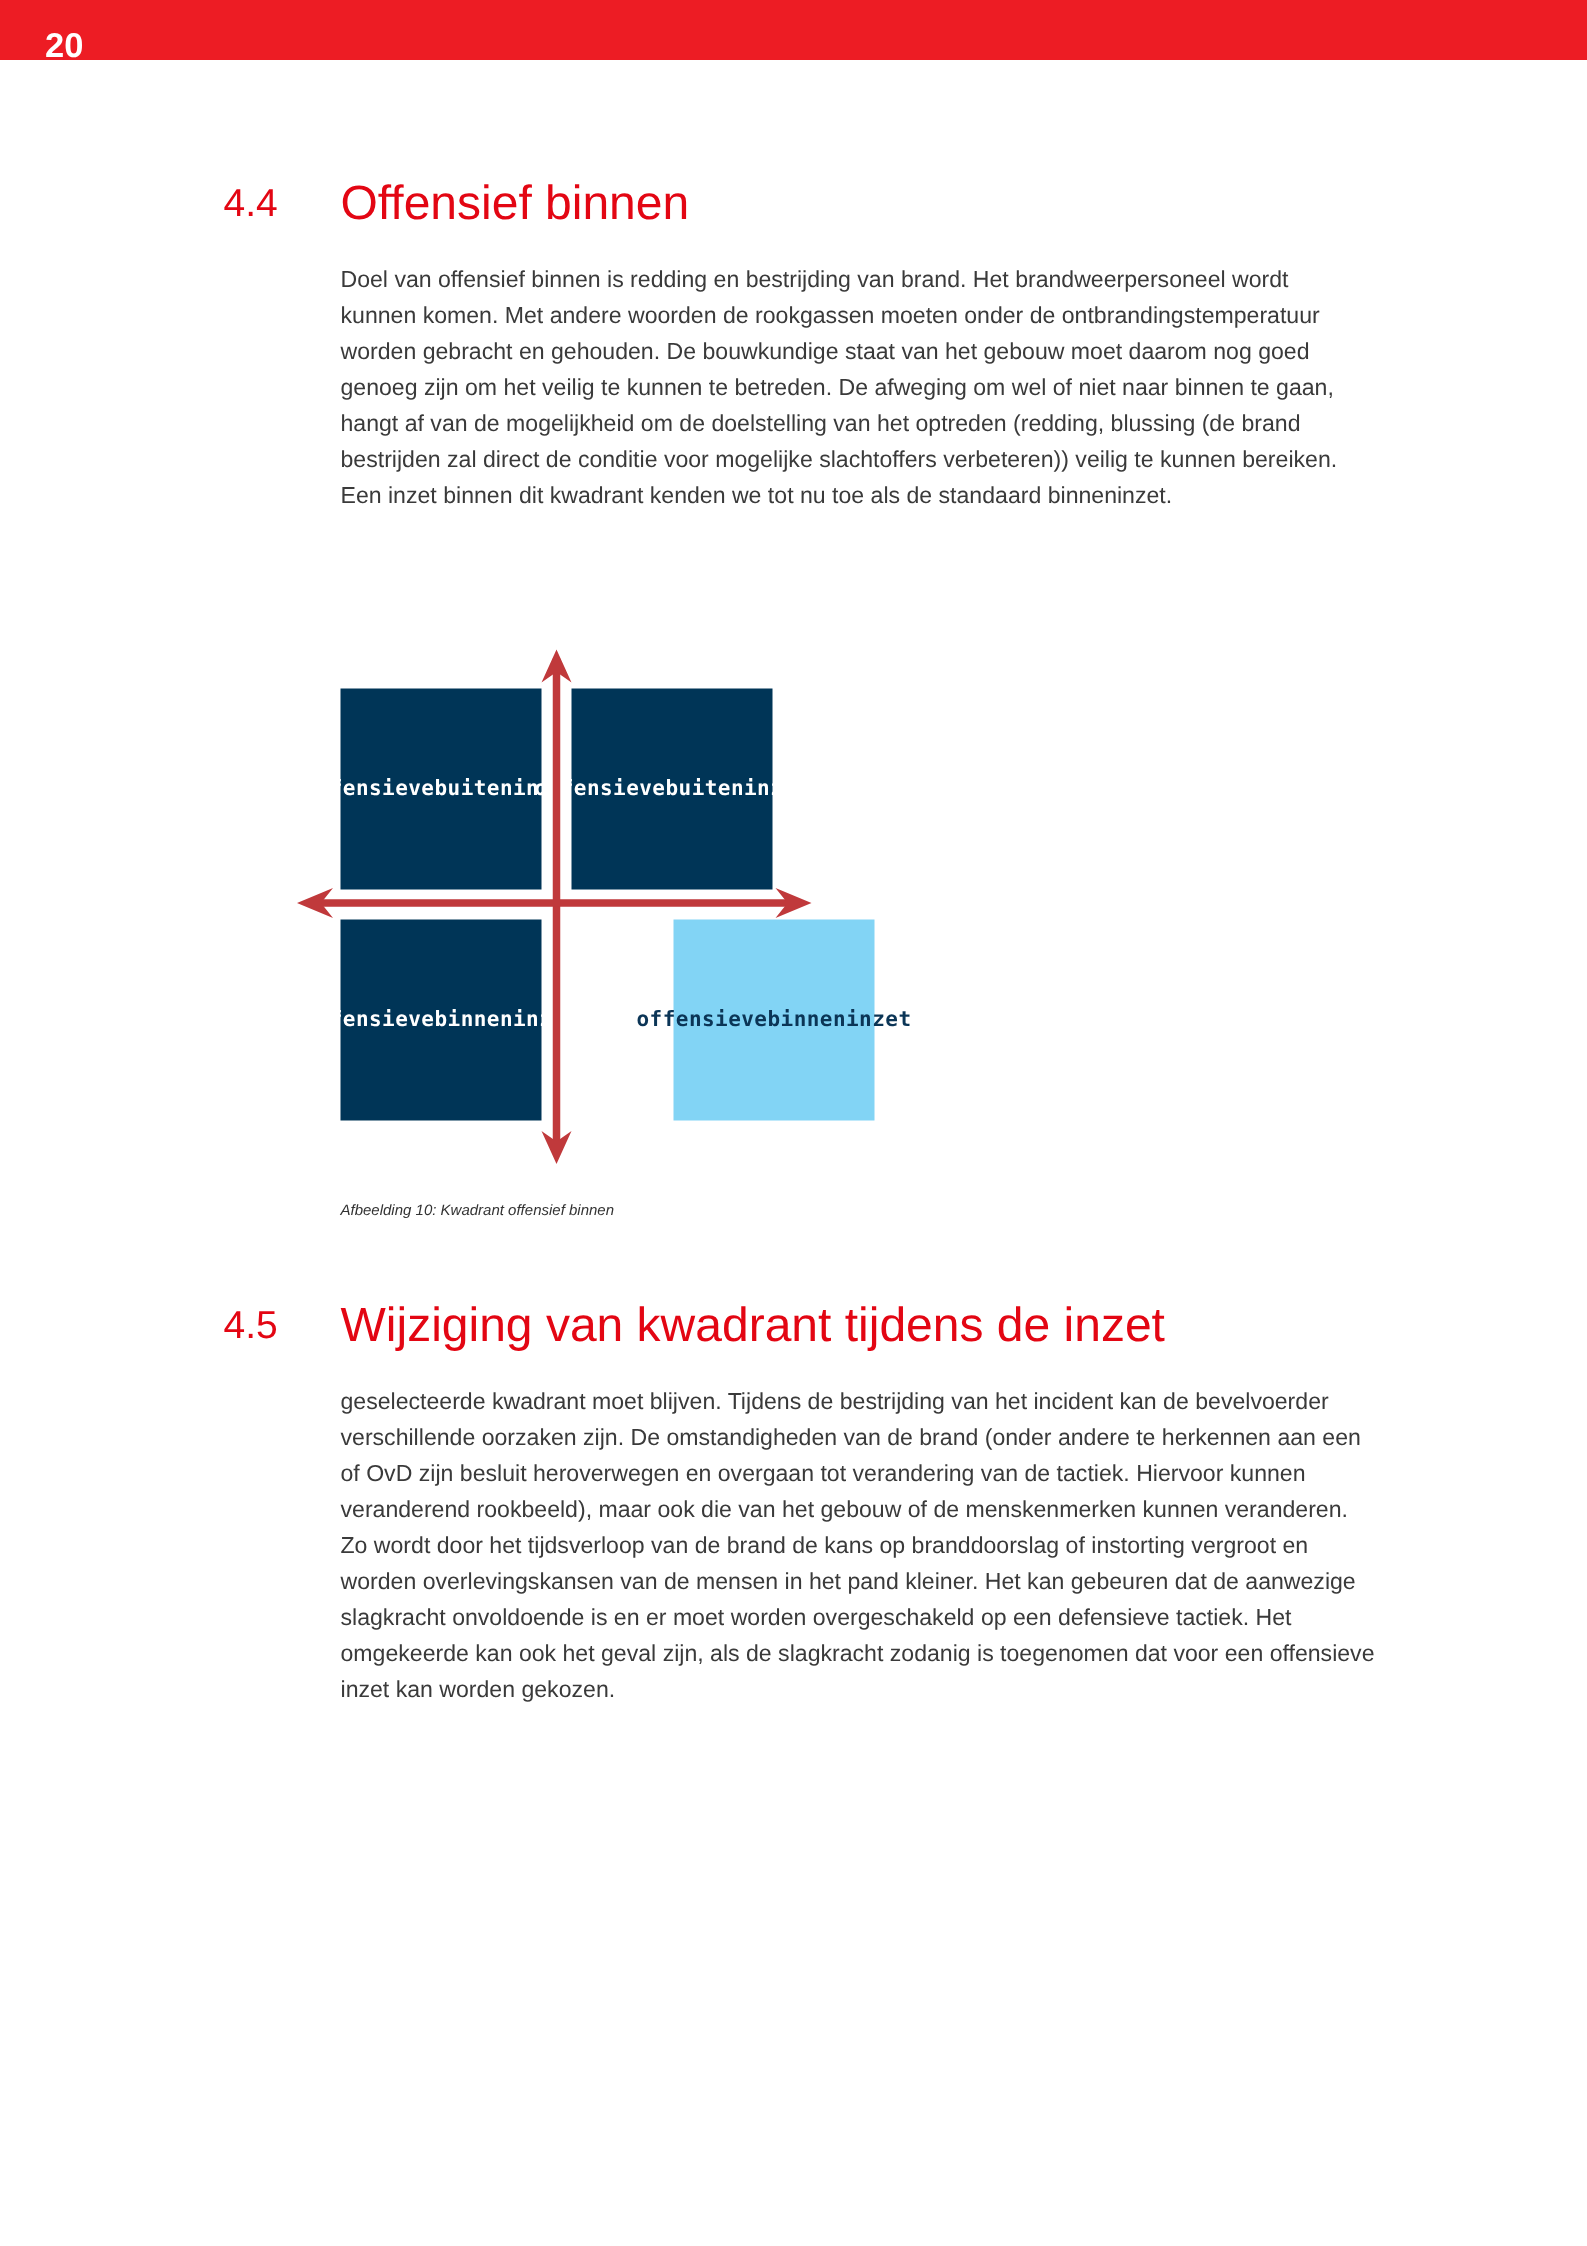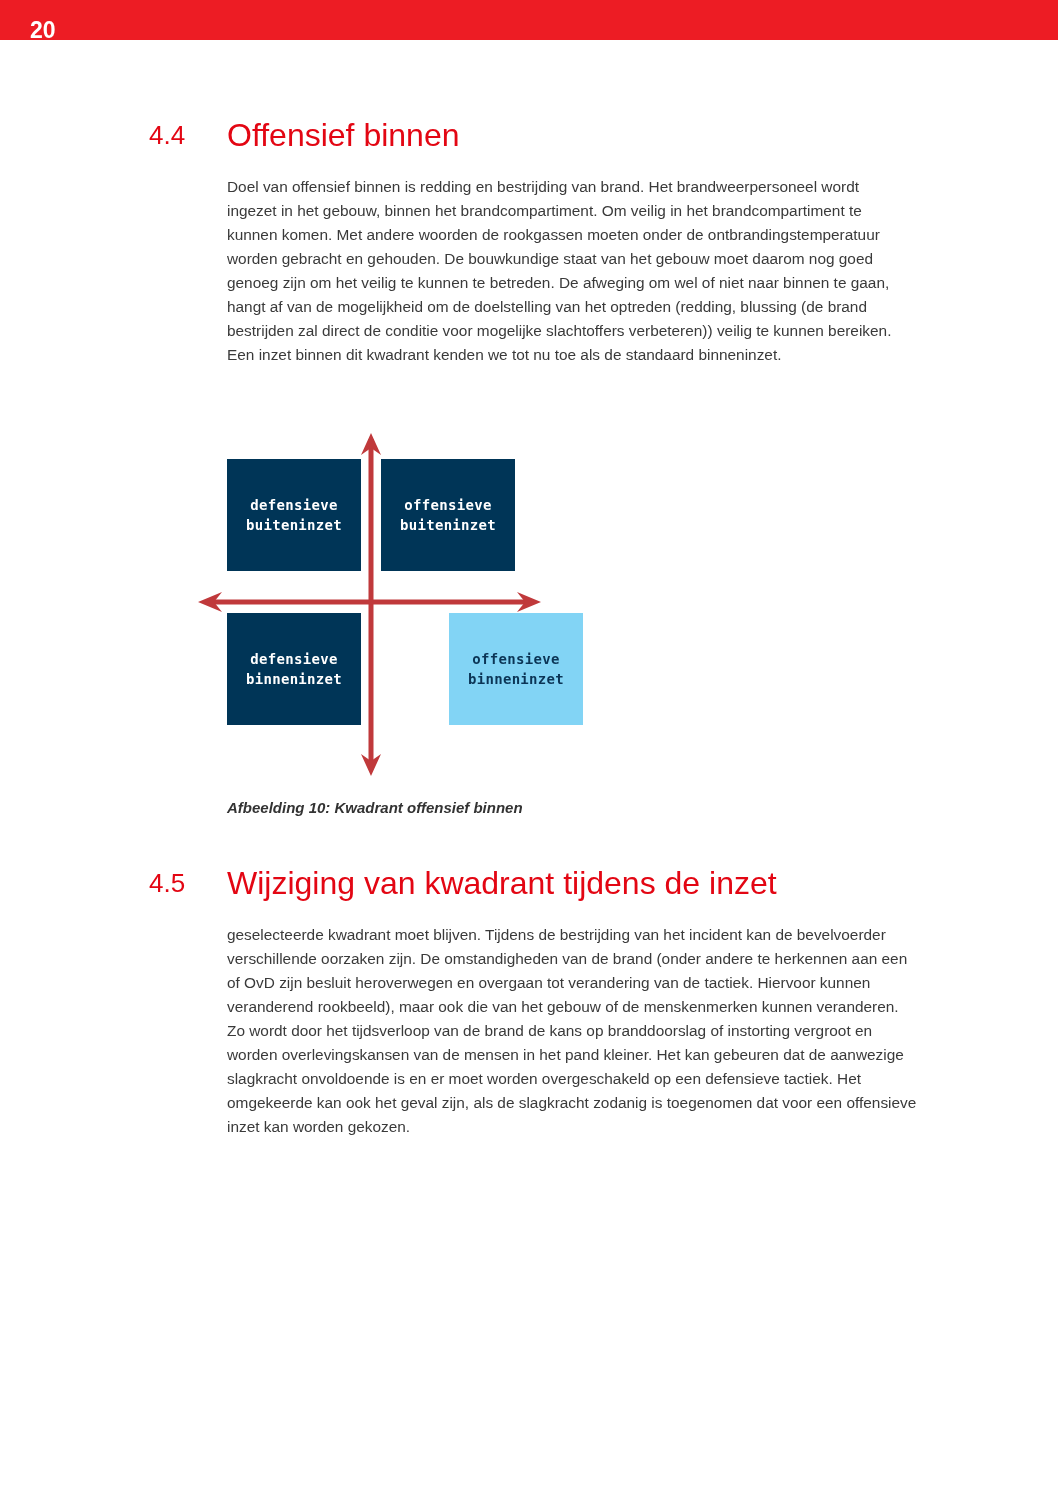--- a/index.html
+++ b/index.html
@@ -12,40 +12,39 @@
   .pagenum { position: absolute; left: 30px; top: 17px; font-size: 23px; font-weight: bold; color: #ffffff; line-height: 26px; }
   .section-num { position: absolute; left: 149px; font-size: 26px; color: #E30613; line-height: 30px; }
   .section-title { position: absolute; left: 227px; font-size: 32px; color: #E30613; line-height: 30px; white-space: nowrap; }
   .para {
     position: absolute; left: 227px; width: 740px; font-size: 15.4px; line-height: 24px; color: #3a3a3a;
     margin: 0;
   }
   .para span { display: block; white-space: nowrap; }
   .diagram { position: absolute; left: 190px; top: 425px; width: 400px; height: 360px; }
   .box {
-    position: absolute; width: 134px; height: 112px; display: flex; flex-direction: column;
+    position: absolute; width: 134px; height: 134px; display: flex; 
     align-items: center; justify-content: center;
     font-family: "DejaVu Sans Mono", "Liberation Mono", monospace; font-size: 14px; font-weight: bold;
     line-height: 20px; letter-spacing: 0.3px; text-align: left;
   }
   .box.dark { background: #003557; color: #ffffff; }
   .box.light { background: #82D4F5; color: #0b3556; }
-  .caption { position: absolute; left: 227px; top: 798px; font-size: 15px; font-style: italic; color: #333333; line-height: 20px; font-weight: bold; }
+  .caption { position: absolute; left: 227px; top: 798px; font-size: 10px; font-style: italic; color: #333333; line-height: 20px; }
 </style>
 </head>
 <body>
 
 <div class="topbar"></div>
 <div class="pagenum">20</div>
 
 <div class="section-num" style="top:120px;">4.4</div>
 <div class="section-title" style="top:120px;">Offensief binnen</div>
 <div class="para" style="top:175px;">
   <span>Doel van offensief binnen is redding en bestrijding van brand. Het brandweerpersoneel wordt</span>
-  <span>ingezet in het gebouw, binnen het brandcompartiment. Om veilig in het brandcompartiment te</span>
   <span>kunnen komen. Met andere woorden de rookgassen moeten onder de ontbrandingstemperatuur</span>
   <span>worden gebracht en gehouden. De bouwkundige staat van het gebouw moet daarom nog goed</span>
   <span>genoeg zijn om het veilig te kunnen te betreden. De afweging om wel of niet naar binnen te gaan,</span>
   <span>hangt af van de mogelijkheid om de doelstelling van het optreden (redding, blussing (de brand</span>
   <span>bestrijden zal direct de conditie voor mogelijke slachtoffers verbeteren)) veilig te kunnen bereiken.</span>
   <span>Een inzet binnen dit kwadrant kenden we tot nu toe als de standaard binneninzet.</span>
 </div>
 
 <div class="diagram">
   <div class="box dark" style="left:37px; top:34px;">

